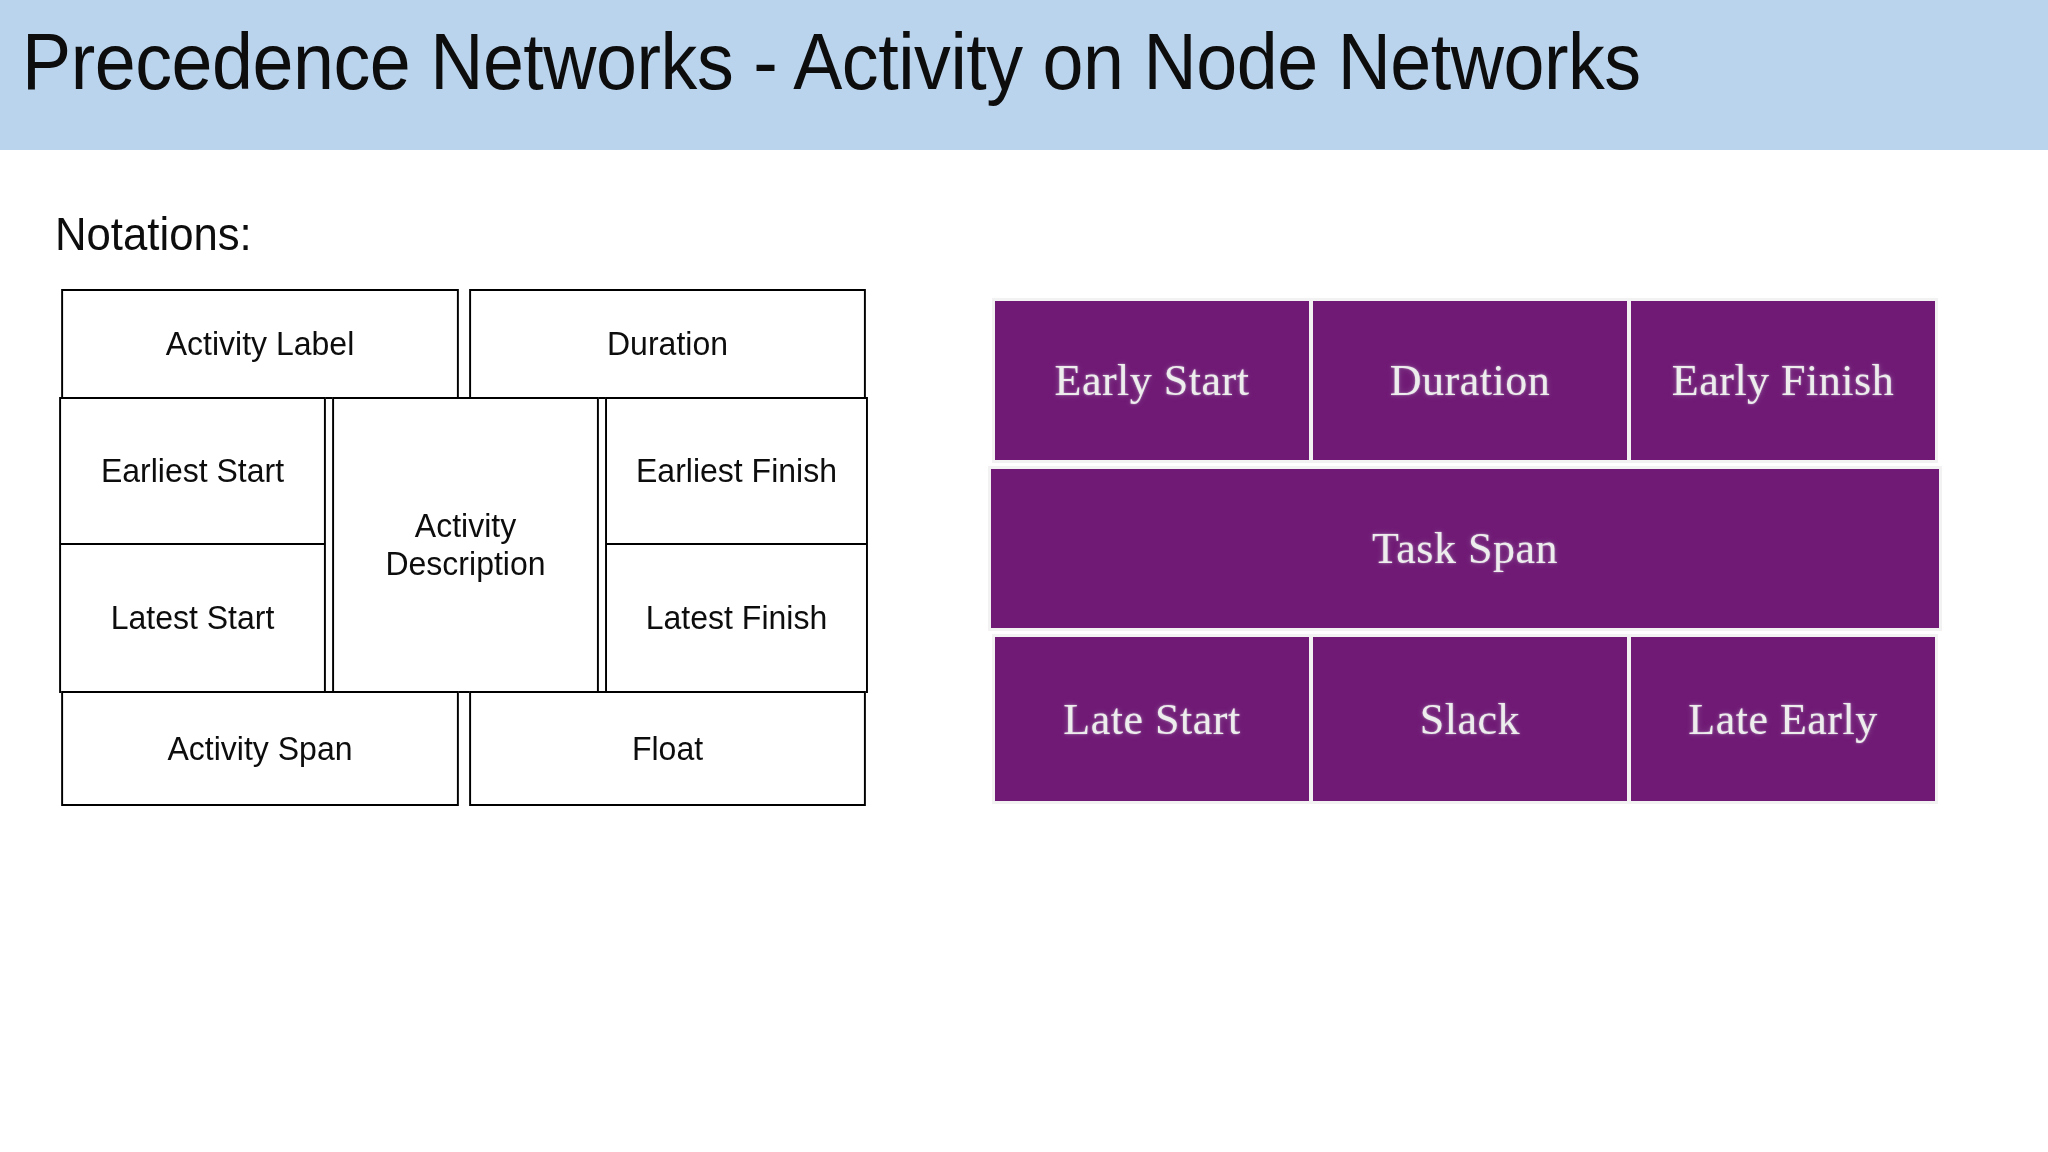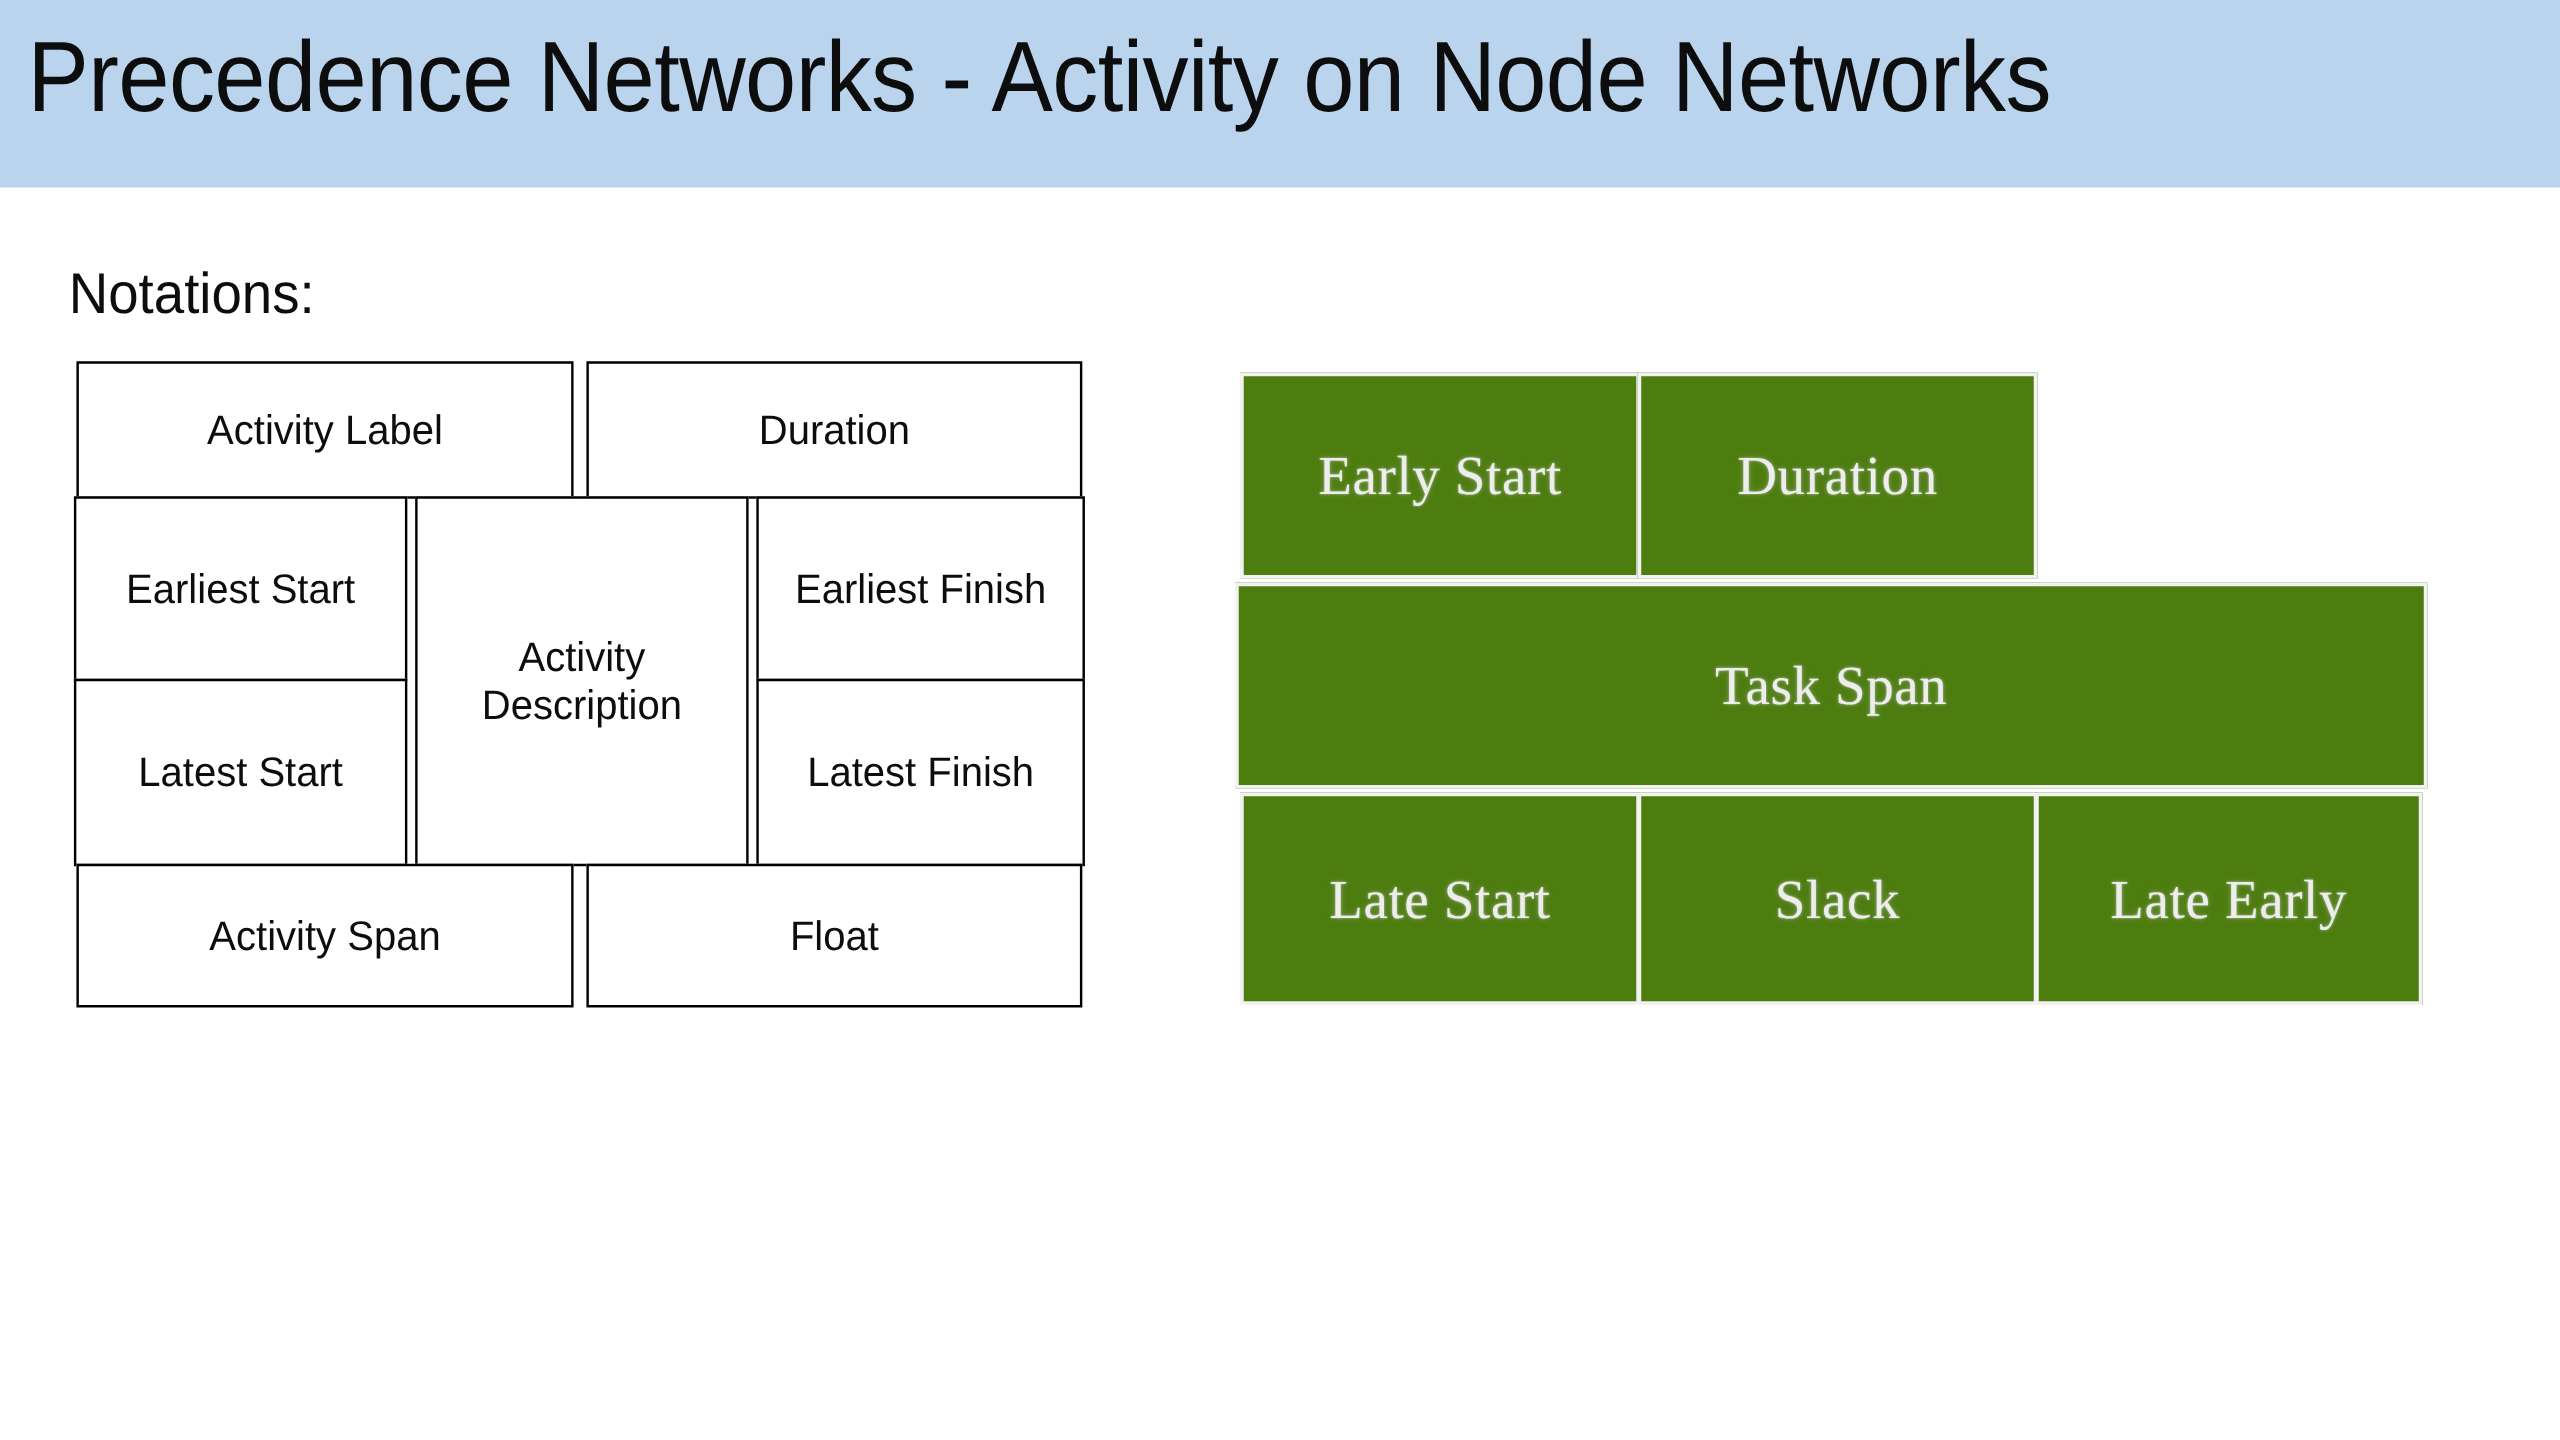--- a/index.html
+++ b/index.html
@@ -106,21 +106,21 @@
   .node-diagram {
     position: absolute;
     left: 988px;
     top: 298px;
     width: 952px;
     height: 532px;
   }
 
   .nd-cell {
     position: absolute;
-    background: #4d7c0f;
+    background: #701a75;
     border: 3px solid #f2f2f2;
     display: flex;
     align-items: center;
     justify-content: center;
     text-align: center;
     font-family: "Liberation Serif", serif;
     font-size: 44px;
     font-weight: 400;
     color: #ededed;
     white-space: nowrap;
@@ -178,20 +178,21 @@
     <div class="nt-cell nt-float">Float</div>
 
   </div>
 
   <div class="node-diagram">
 
     <div class="nd-cell nd-early-start">Early Start</div>
 
     <div class="nd-cell nd-duration">Duration</div>
 
+    <div class="nd-cell nd-early-finish">Early Finish</div>
 
     <div class="nd-cell nd-task-name">Task Span</div>
 
     <div class="nd-cell nd-slack">Slack</div>
 
     <div class="nd-cell nd-late-start">Late Start</div>
 
     <div class="nd-cell nd-late-finish">Late Early</div>
 
   </div>

